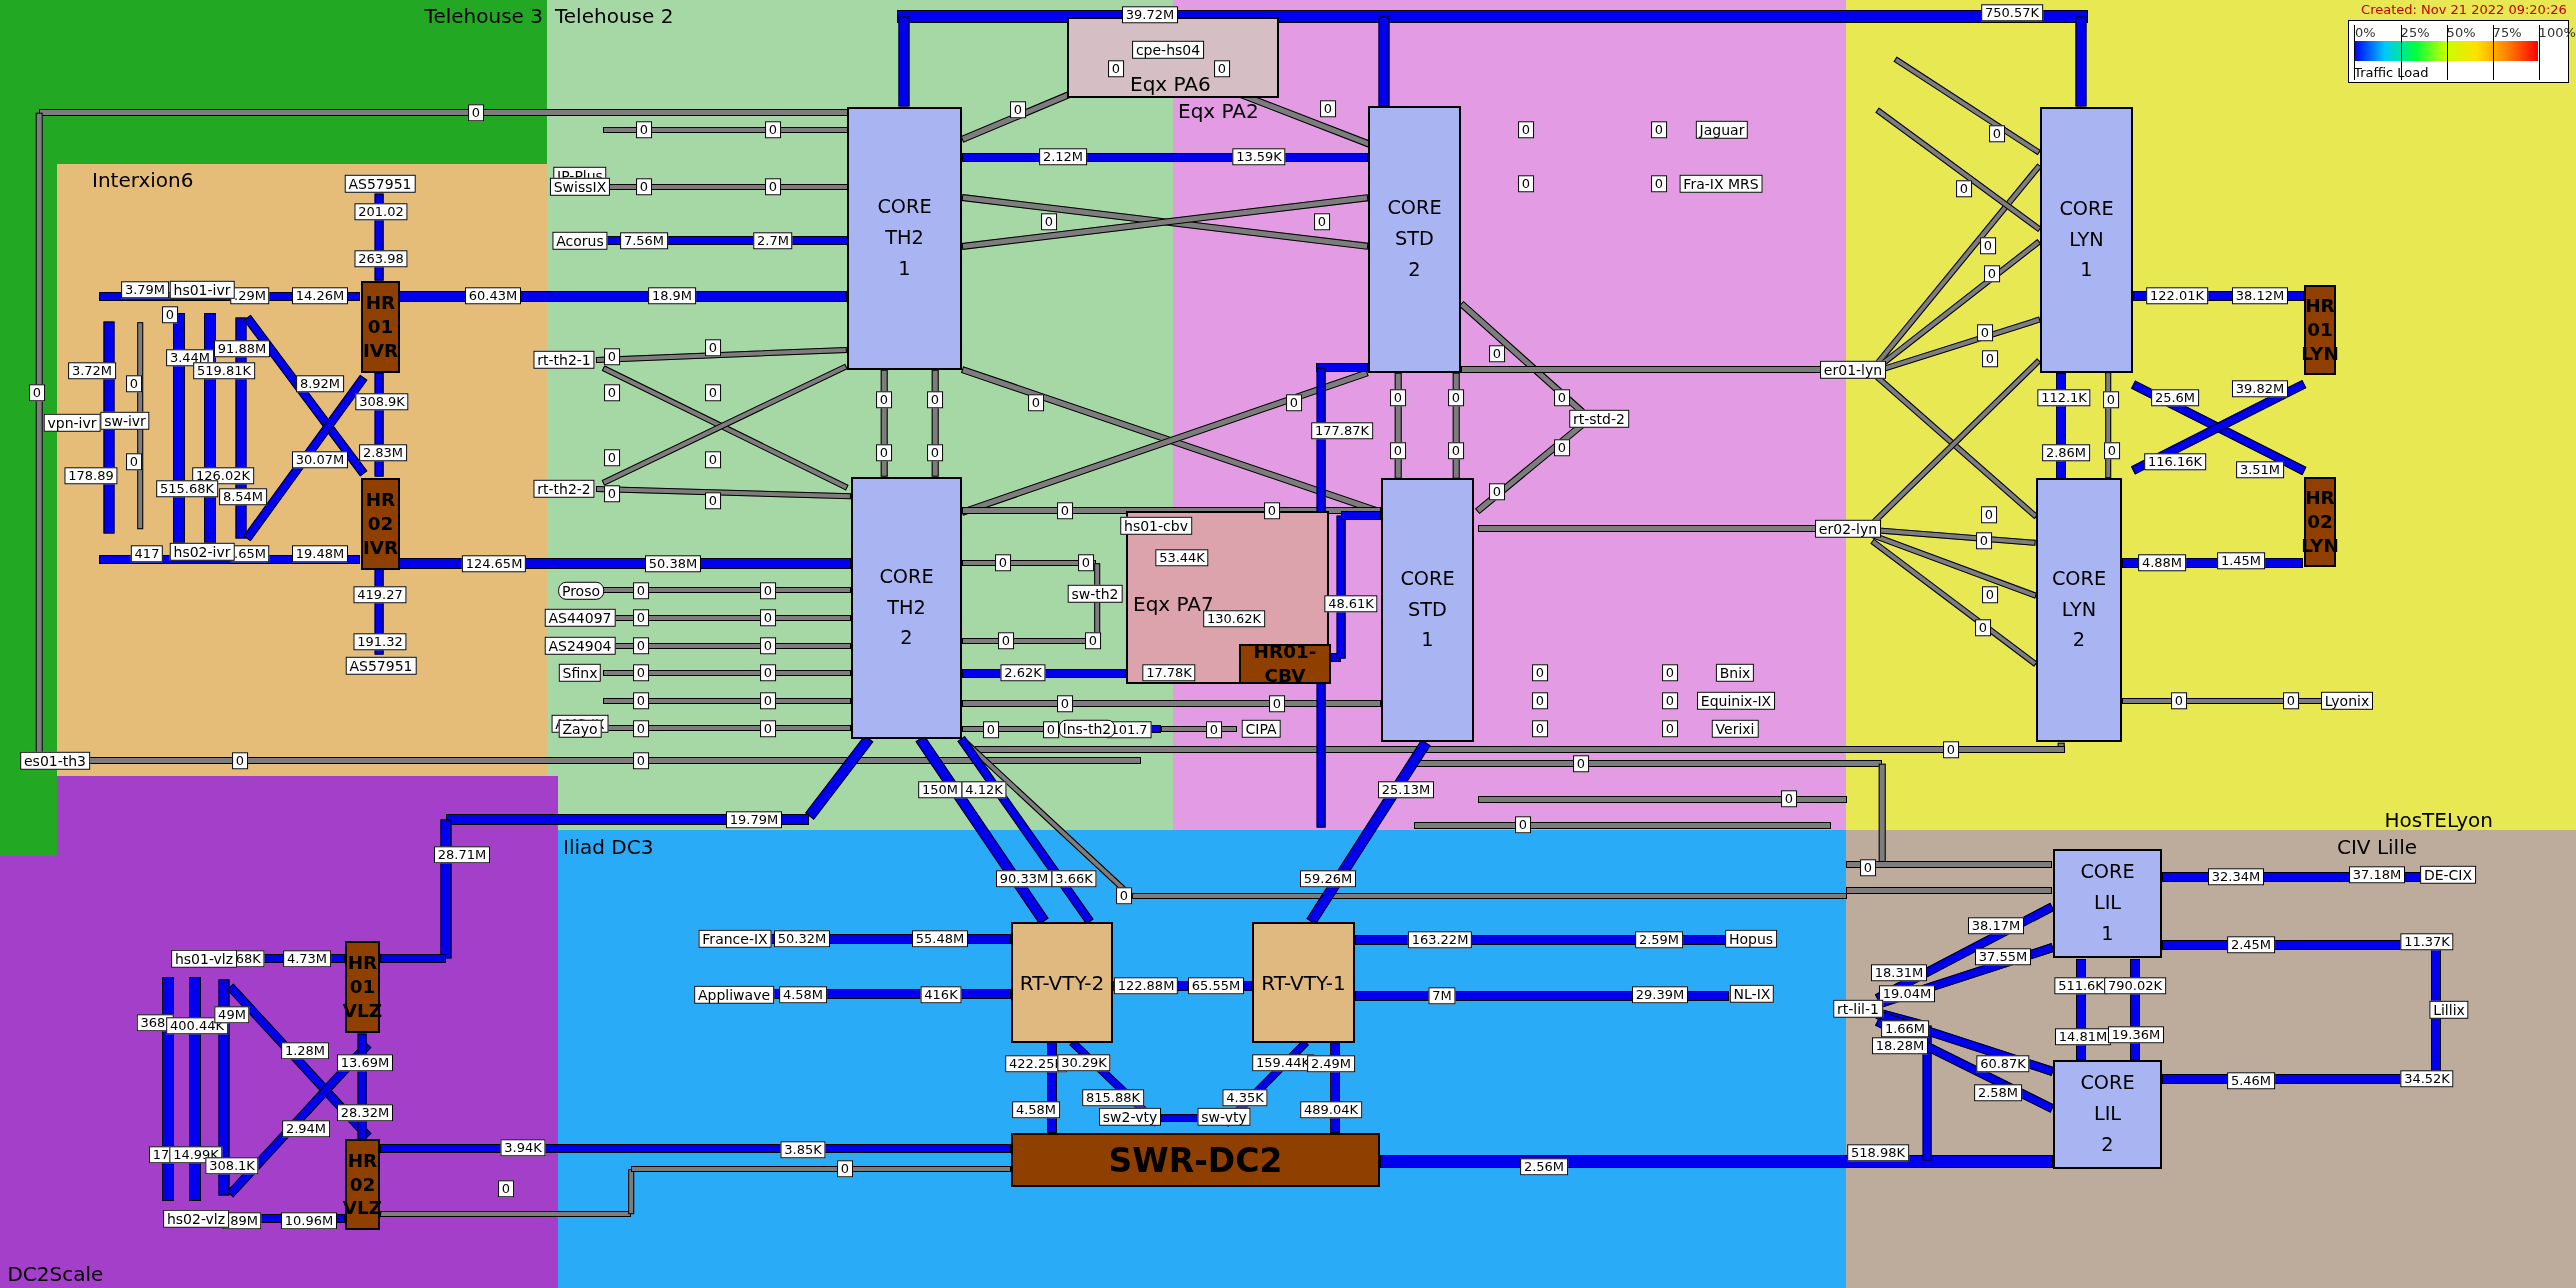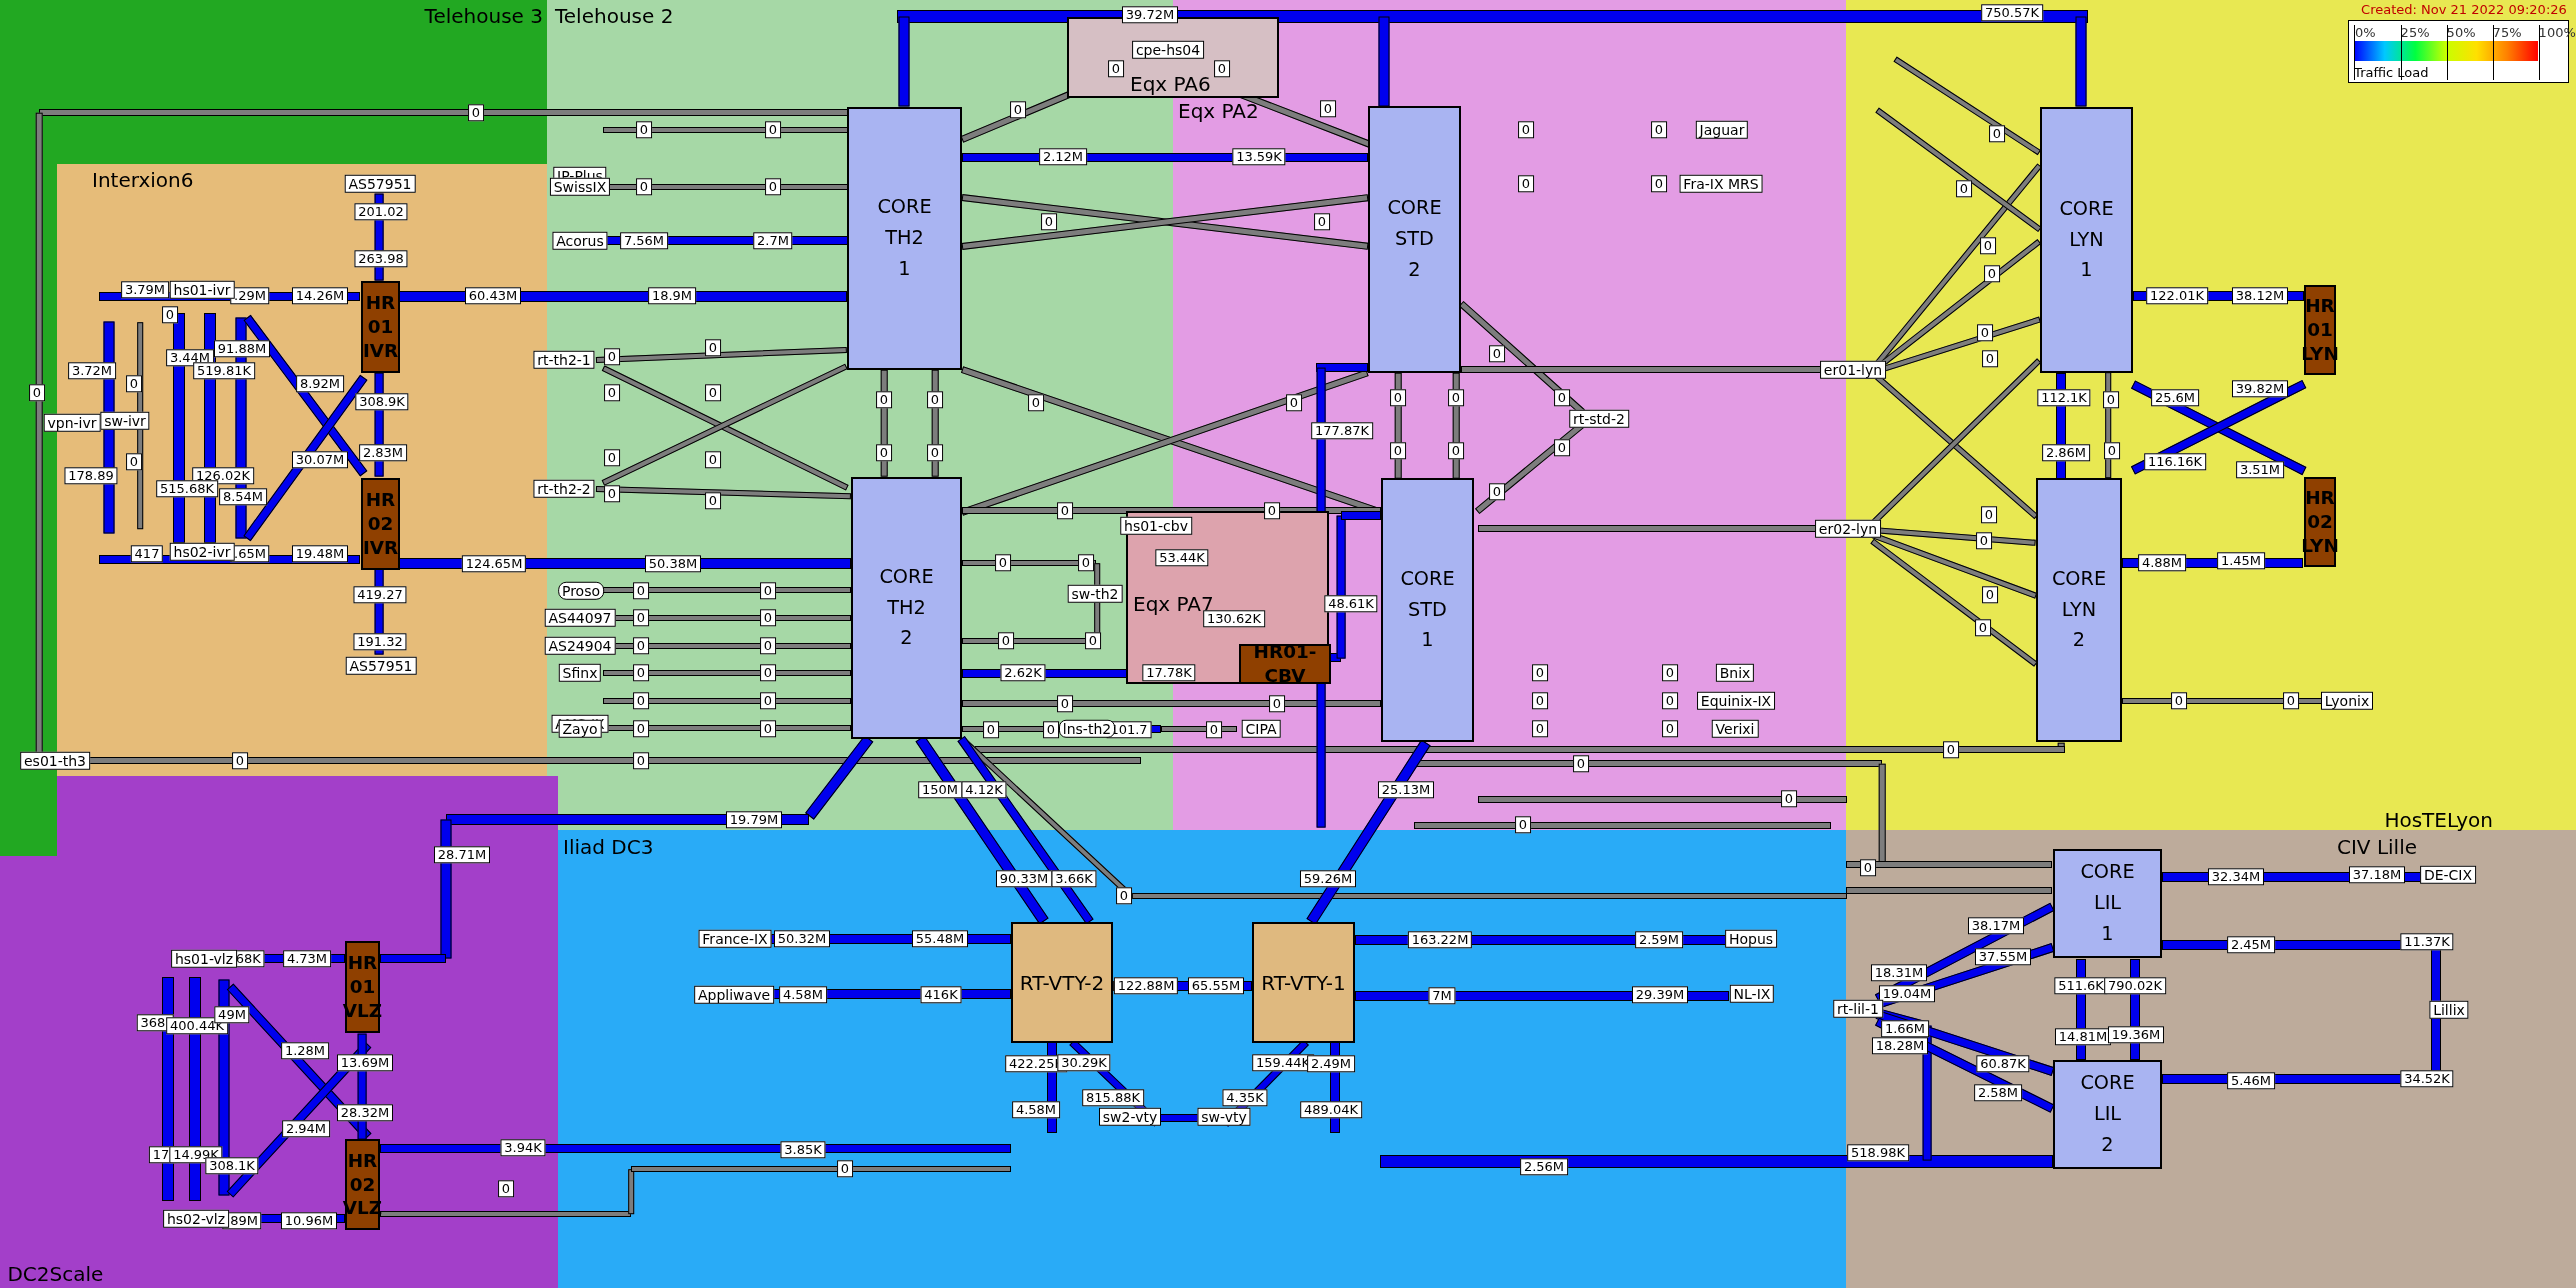--- a/index.html
+++ b/index.html
@@ -237,20 +237,23 @@
     <div class="dev core" style="left: 2053px; top: 1060px; width: 109px; height: 109px;">
       <div>CORE</div>
       <div>LIL</div>
       <div>2</div>
     </div>
     <div class="dev rt" style="left: 1011px; top: 922px; width: 102px; height: 121px;">
       <div>RT-VTY-2</div>
     </div>
     <div class="dev rt" style="left: 1252px; top: 922px; width: 103px; height: 121px;">
       <div>RT-VTY-1</div>
+    </div>
+    <div class="dev swr" style="left: 1011px; top: 1133px; width: 369px; height: 54px;">
+      <div>SWR-DC2</div>
     </div>
     <div class="dev hr" style="left: 361px; top: 281px; width: 39px; height: 92px;">
       <div>HR</div>
       <div>01</div>
       <div>IVR</div>
     </div>
     <div class="dev hr" style="left: 361px; top: 478px; width: 39px; height: 92px;">
       <div>HR</div>
       <div>02</div>
       <div>IVR</div>

